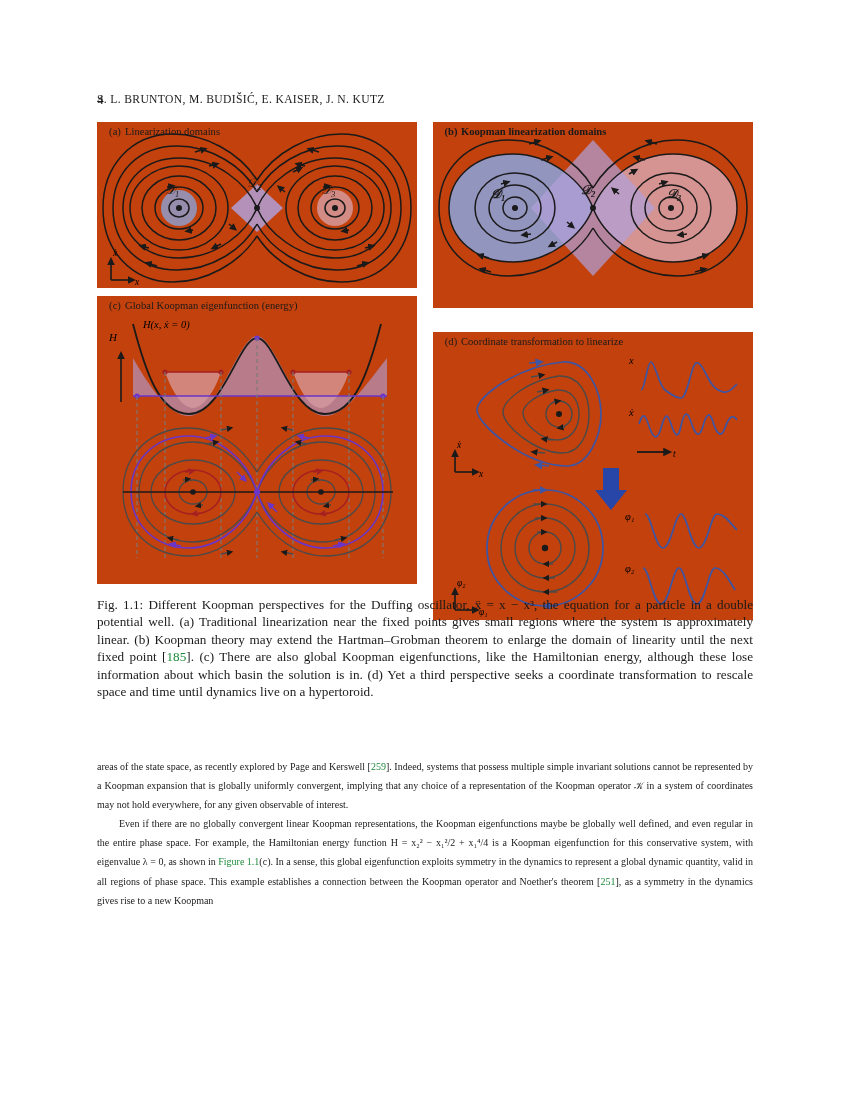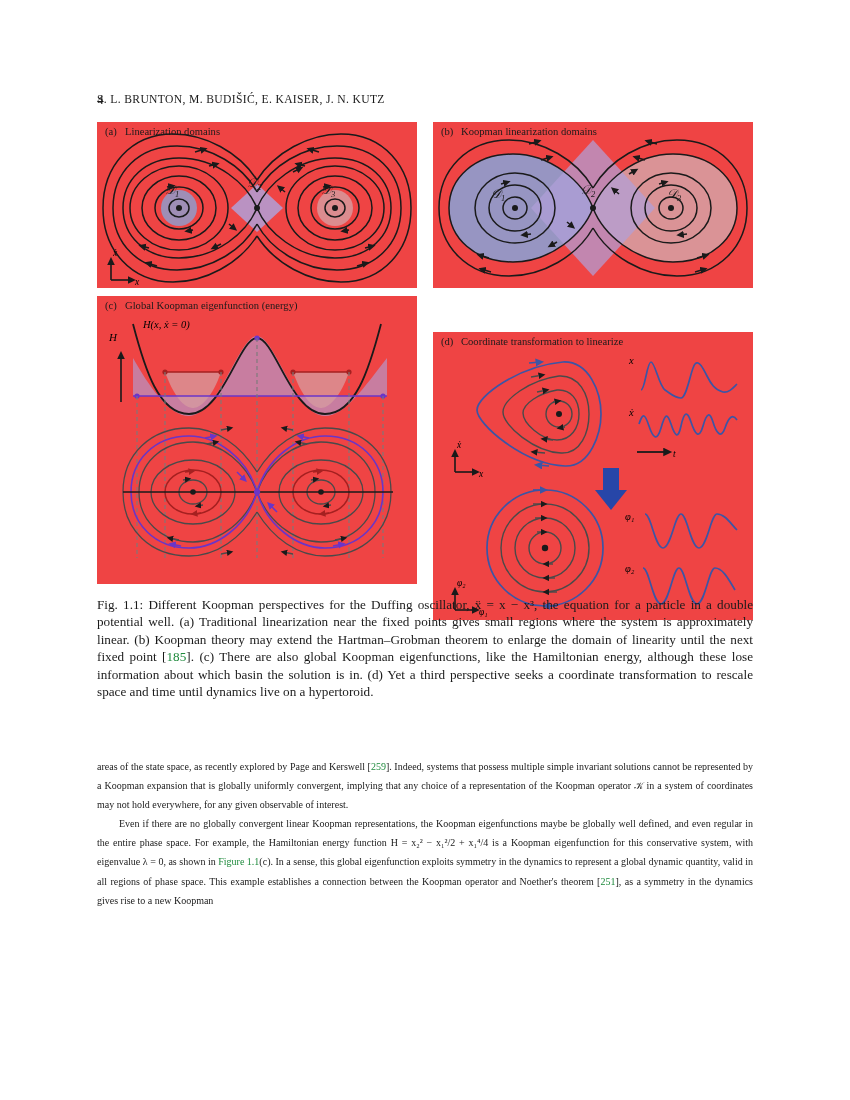--- a/index.html
+++ b/index.html
@@ -11,23 +11,23 @@
   .page{position:absolute;left:0;top:0;width:850px;height:1100px;}
 
   
   .runhead{position:absolute;left:97px;top:92px;width:656px;height:20px;}
   .runhead .pageno{position:absolute;left:0;top:0;font-size:13.5px;}
   .runhead .authors{position:absolute;left:0;top:1px;width:656px;text-align:left;
      font-size:11.6px;letter-spacing:.35px;}
 
   
   .figure{position:absolute;left:97px;top:122px;width:656px;height:462px;}
-  .panel{position:absolute;background:#ef4444;overflow:hidden;}
+  .panel{position:absolute;background:#c2410c;overflow:hidden;text-align:center;}
   #panel-a{left:0;top:0;width:320px;height:166px;}
-  #panel-b{left:336px;top:0;width:320px;height:166px;}
+  #panel-b{left:336px;top:0;width:320px;height:186px;font-weight:bold;}
   #panel-c{left:0;top:174px;width:320px;height:288px;}
   #panel-d{left:336px;top:174px;width:320px;height:288px;margin-top:36px;}
   .ptitle{position:absolute;left:8px;top:4px;font-size:10.6px;white-space:nowrap;}
   .ptitle .tag{display:inline-block;width:20px;}
   .psvg{position:absolute;left:0;top:0;}
 
   
   .caption{position:absolute;left:97px;top:596px;width:656px;
      font-size:13.2px;line-height:17.4px;text-align:justify;}
   .cite{color:#1e8a3c;margin-top:32px;}

